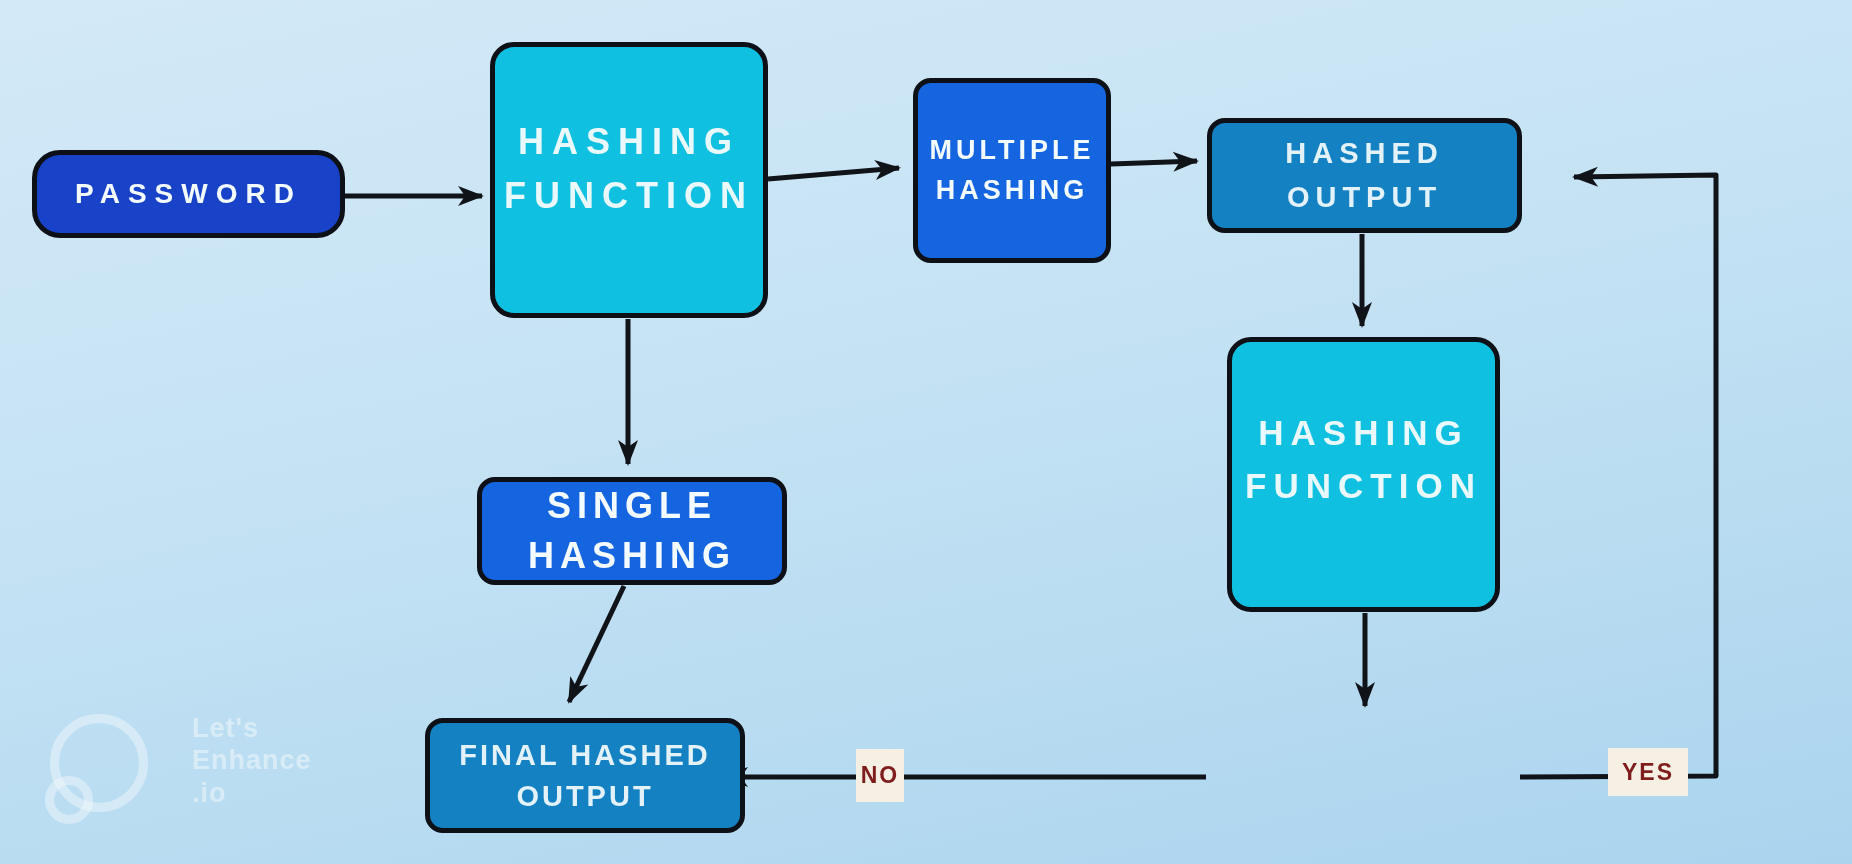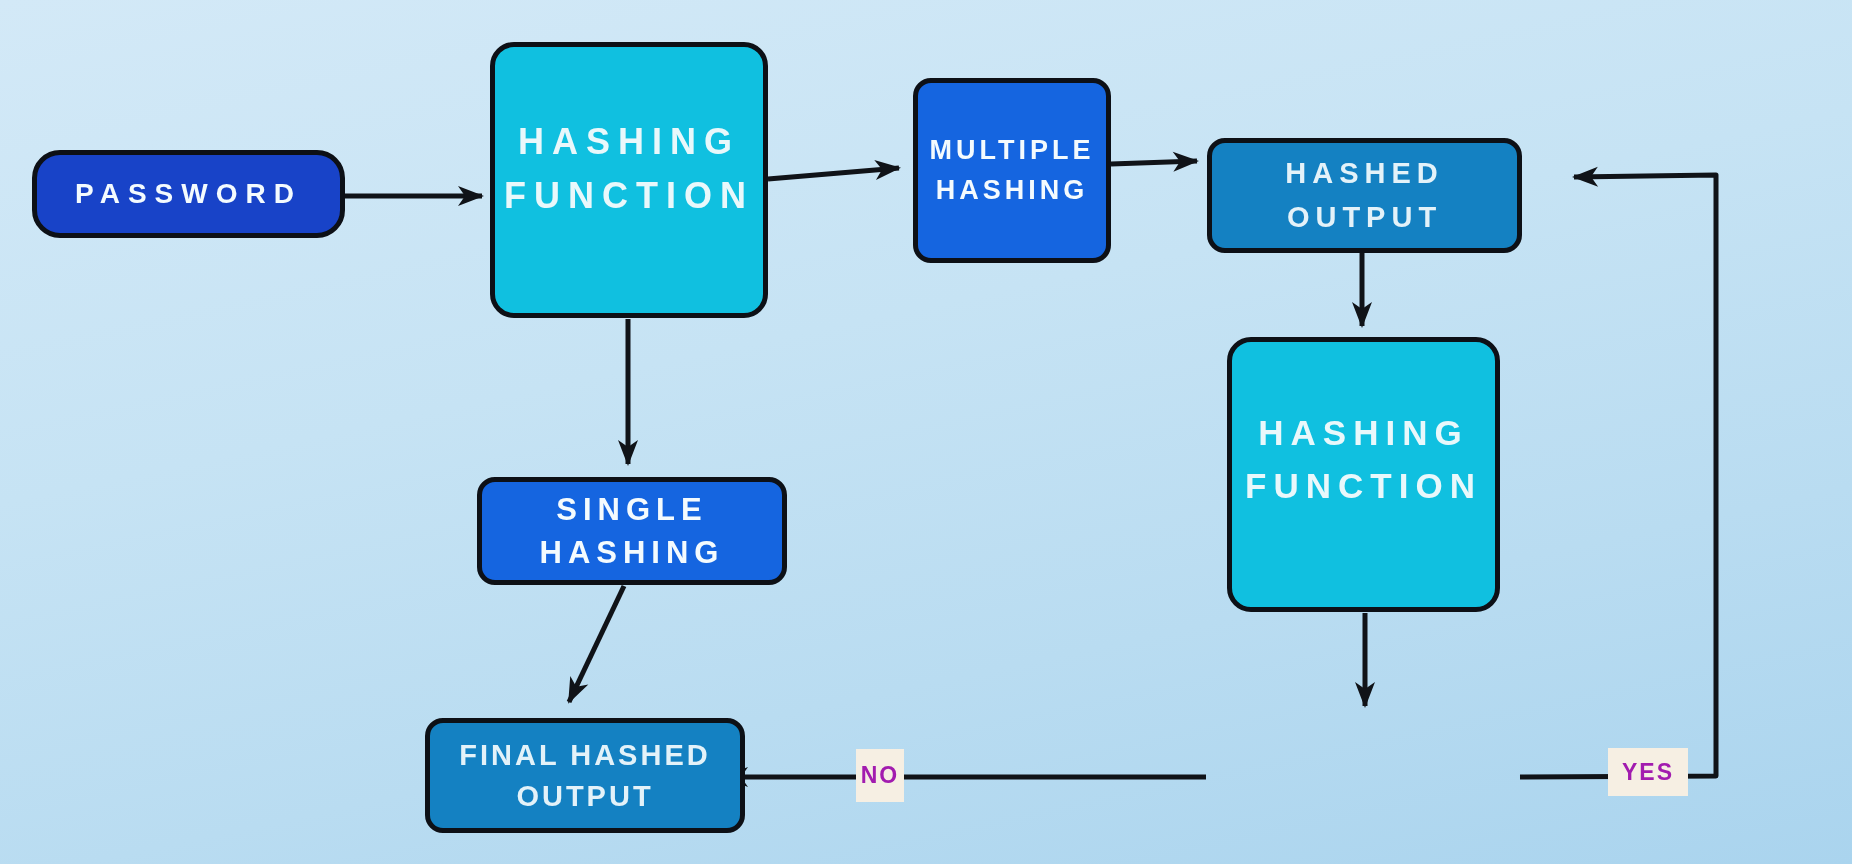--- a/index.html
+++ b/index.html
@@ -37,31 +37,31 @@
     font-weight: 700;
   }
   .node-royal  { background: #1843c8; border-radius: 28px; }
   .node-azure  { background: #1565e0; border-radius: 18px; }
   .node-cyan   { background: #10c0e0; border-radius: 24px; color: #e9f8fb; }
   .node-ocean  { background: #1481c2; border-radius: 18px; color: #e3f2f9; }
 
   #node-password            { left: 32px;   top: 150px; width: 313px; height: 88px;  font-size: 28px; letter-spacing: 8px; }
   #node-hashing-function-1  { left: 490px;  top: 42px;  width: 278px; height: 276px; font-size: 36px; letter-spacing: 8px; line-height: 1.5; padding-bottom: 22px; }
   #node-multiple-hashing    { left: 913px;  top: 78px;  width: 198px; height: 185px; font-size: 27px; letter-spacing: 4px; line-height: 1.45; }
-  #node-hashed-output       { left: 1207px; top: 118px; width: 315px; height: 115px; font-size: 29px; letter-spacing: 6px; line-height: 1.5; margin-top: 20px; }
+  #node-hashed-output       { left: 1207px; top: 118px; width: 315px; height: 115px; font-size: 29px; letter-spacing: 6px; line-height: 1.5; }
   #node-hashing-function-2  { left: 1227px; top: 337px; width: 273px; height: 275px; font-size: 35px; letter-spacing: 7px; line-height: 1.5; padding-bottom: 30px; }
-  #node-single-hashing      { left: 477px;  top: 477px; width: 310px; height: 108px; font-size: 31px; letter-spacing: 6px; line-height: 1.4; }
+  #node-single-hashing      { left: 477px;  top: 477px; width: 310px; height: 108px; font-size: 36px; letter-spacing: 6px; line-height: 1.4; }
   #node-final-hashed-output { left: 425px;  top: 718px; width: 320px; height: 115px; font-size: 29px; letter-spacing: 3px; line-height: 1.4; }
   #node-repeat-hashing      { left: 1208px; top: 717px; width: 312px; height: 118px; font-size: 29px; letter-spacing: 4px; line-height: 1.45; }
 
   .edge-label {
     position: absolute;
     z-index: 3;
     background: #f6efe3;
-    color: #a21caf;
+    color: #7f1d1d;
     font-weight: 700;
     display: flex;
     align-items: center;
     justify-content: center;
     font-size: 23px;
     letter-spacing: 2px;
   }
   #edge-label-no  { left: 856px;  top: 749px; width: 48px; height: 53px; }
   #edge-label-yes { left: 1608px; top: 748px; width: 80px; height: 48px; }
 
@@ -140,14 +140,25 @@
 HASHING</div>
 
   <div class="node node-ocean" id="node-final-hashed-output">FINAL HASHED
 OUTPUT</div>
 
 
   <div class="edge-label" id="edge-label-no">NO</div>
 
   <div class="edge-label" id="edge-label-yes">YES</div>
 
+  <div class="watermark">
+    <div class="wm-logo">
+      <div class="wm-circle-big"></div>
+      <div class="wm-circle-small"></div>
+    </div>
+    <div class="wm-text">
+      <div>Let's</div>
+      <div>Enhance</div>
+      <div>.io</div>
+    </div>
+  </div>
 
 </div>
 
 </body></html>

